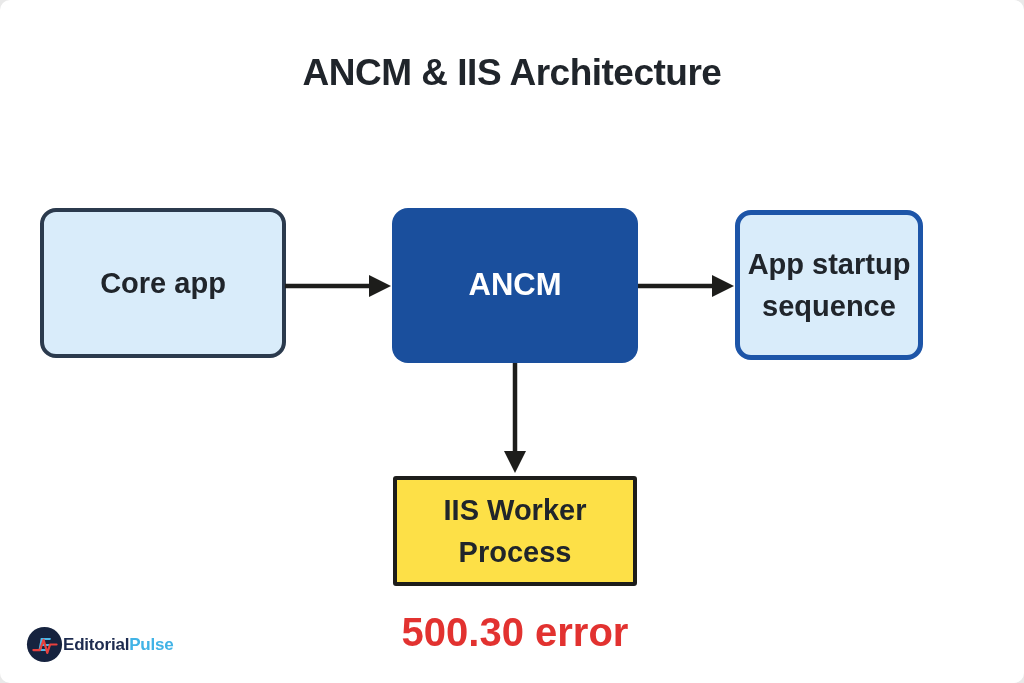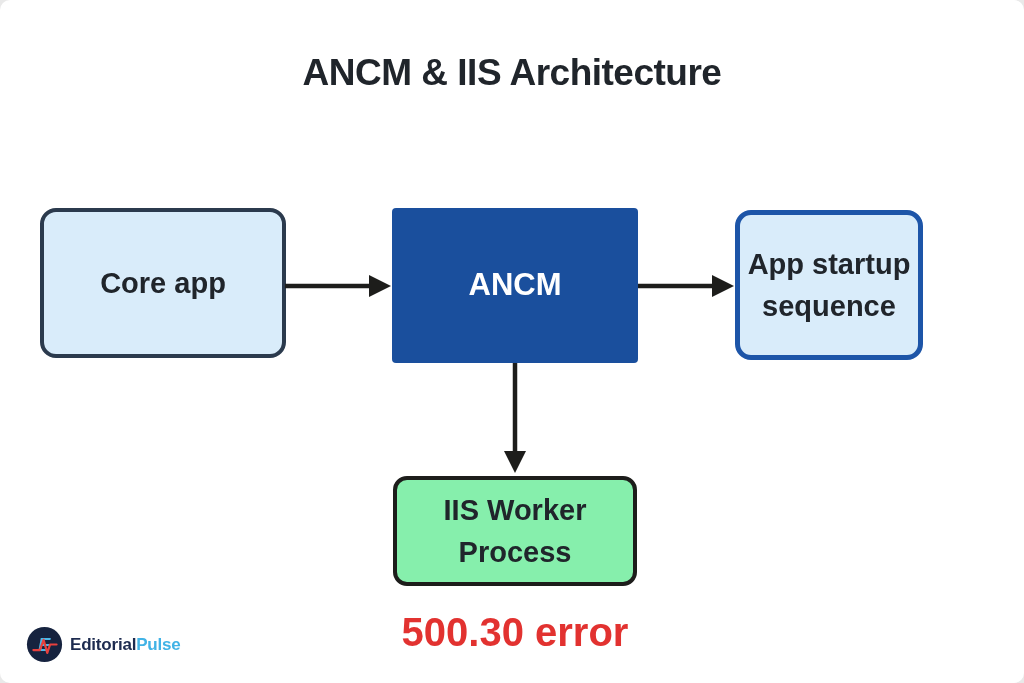--- a/index.html
+++ b/index.html
@@ -54,42 +54,42 @@
   }
 
   .node-ancm {
     left: 392px;
     top: 208px;
     width: 246px;
     height: 155px;
     background: #1a4f9d;
     color: #ffffff;
     font-size: 31px;
-    border-radius: 4px;
+    border-radius: 16px;
   }
 
   .node-startup {
     left: 735px;
     top: 210px;
     width: 188px;
     height: 150px;
     border: 5px solid #1d55a8;
     border-radius: 16px;
   }
 
   .node-iis {
     left: 393px;
     top: 476px;
     width: 244px;
     height: 110px;
-    background: #86efac;
+    background: #fde047;
     color: #20252b;
     font-size: 29px;
     border: 4px solid #1d1d1b;
-    border-radius: 14px;
+    border-radius: 3px;
   }
 
   .arrow-svg {
     position: absolute;
     overflow: visible;
   }
 
   .error-label {
     position: absolute;
     top: 610px;
@@ -100,21 +100,20 @@
     font-weight: 700;
     color: #e23230;
   }
 
   .logo {
     position: absolute;
     left: 26px;
     bottom: 20px;
     display: flex;
     align-items: center;
-    gap: 7px;
   }
 
   .logo-badge {
     width: 37px;
     height: 37px;
     flex: 0 0 auto;
   }
 
   .logo-text {
     font-size: 17px;

